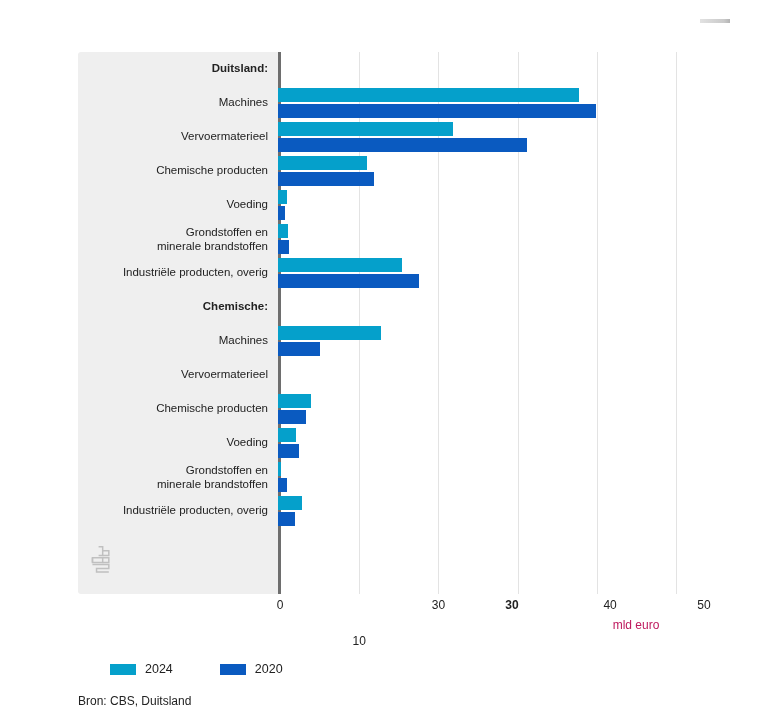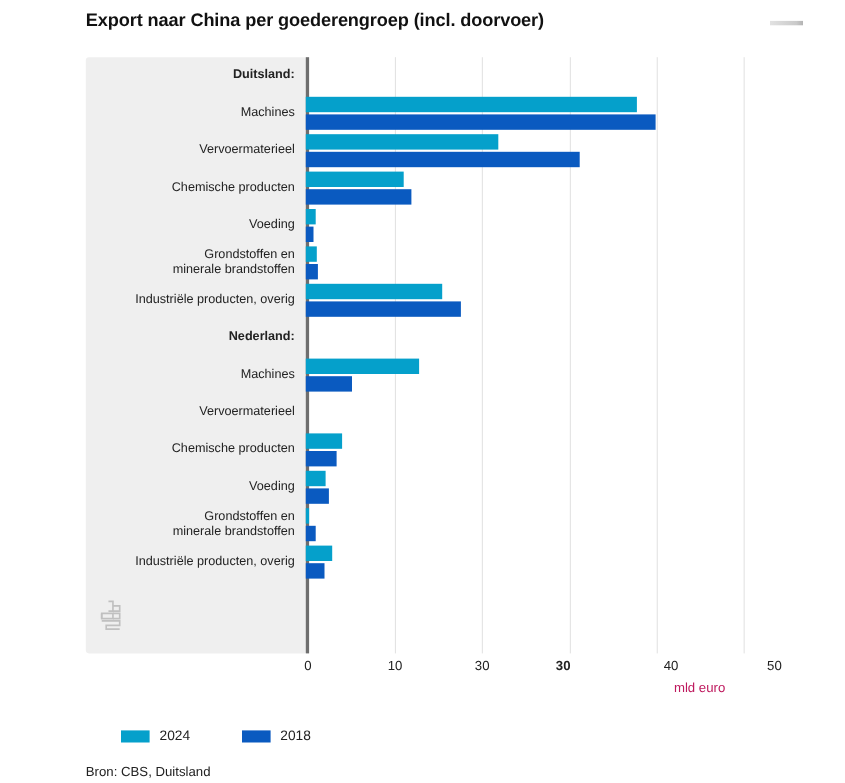--- a/index.html
+++ b/index.html
@@ -185,21 +185,20 @@
     top: 694px;
     font-size: 12px;
     color: #222222;
   }
 </style>
 </head>
 <body>
 
 <div id="chart-area">
 
-  <div id="chart-title">Export naar China per goederengroep (incl. doorvoer)</div>
   <div id="corner-artifact"></div>
 
   <div id="label-panel"></div>
   <div id="plot-bg"></div>
 
   <div id="gridlines">
       <div class="gridline" style="left: 359.2px;"></div>
       <div class="gridline" style="left: 438.4px;"></div>
       <div class="gridline" style="left: 517.6px;"></div>
       <div class="gridline" style="left: 596.8px;"></div>
@@ -250,21 +249,21 @@
         </div>
       </div>
       <div class="row" style="top: 256px;">
         <div class="row-label">Industriële producten, overig</div>
         <div class="bars">
           <div class="bar y2024" title="2024: 15.6" style="left: 0px; width: 123.552px; background: rgb(5, 160, 203);"></div>
           <div class="bar y2021" title="2021: 17.8" style="left: 0px; width: 140.976px; background: rgb(10, 90, 192);"></div>
         </div>
       </div>
       <div class="row" style="top: 290px;">
-        <div class="row-label group">Nederland:</div>
+        <div class="row-label group">Chemische:</div>
       </div>
       <div class="row" style="top: 324px;">
         <div class="row-label">Machines</div>
         <div class="bars">
           <div class="bar y2024" title="2024: 13" style="left: 0px; width: 102.96px; background: rgb(5, 160, 203);"></div>
           <div class="bar y2021" title="2021: 5.3" style="left: 0px; width: 41.976px; background: rgb(10, 90, 192);"></div>
         </div>
       </div>
       <div class="row" style="top: 358px;">
         <div class="row-label">Vervoermaterieel</div>
@@ -298,21 +297,21 @@
         <div class="row-label">Industriële producten, overig</div>
         <div class="bars">
           <div class="bar y2024" title="2024: 3" style="left: 0px; width: 23.76px; background: rgb(5, 160, 203);"></div>
           <div class="bar y2021" title="2021: 2.2" style="left: 0px; width: 17.424px; background: rgb(10, 90, 192);"></div>
         </div>
       </div>
     </div>
 
   <div id="ticks">
       <div class="tick-label" style="left: 280px;">0</div>
-      <div class="tick-label" style="left: 359.2px;">10</div>
+      <div class="tick-label" style="left: 359.2px; margin-top: 36px;">10</div>
       <div class="tick-label" style="left: 438.4px;">30</div>
       <div class="tick-label" style="left: 512px; font-weight: bold;">30</div>
       <div class="tick-label" style="left: 596.8px; text-align: right;">40</div>
       <div class="tick-label" style="left: 704px;">50</div>
     </div>
   <div id="axis-unit">mld euro</div>
 
   <svg id="cbs-logo" viewBox="0 0 40 44" xmlns="http://www.w3.org/2000/svg">
     <g fill="none" stroke="#9a9a9a" stroke-width="2.2">
       <path d="M15 4 h6 v13 h-6"></path>
@@ -324,17 +323,17 @@
     </g>
   </svg>
 
   <div id="legend">
       <div class="legend-item">
         <span class="legend-swatch" style="background: rgb(5, 160, 203);"></span>
         <span class="legend-label">2024</span>
       </div>
       <div class="legend-item">
         <span class="legend-swatch" style="background: rgb(10, 90, 192);"></span>
-        <span class="legend-label">2018</span>
+        <span class="legend-label">2020</span>
       </div>
     </div>
   <div id="source-note">Bron: CBS, Duitsland</div>
 </div>
 
 </body></html>

